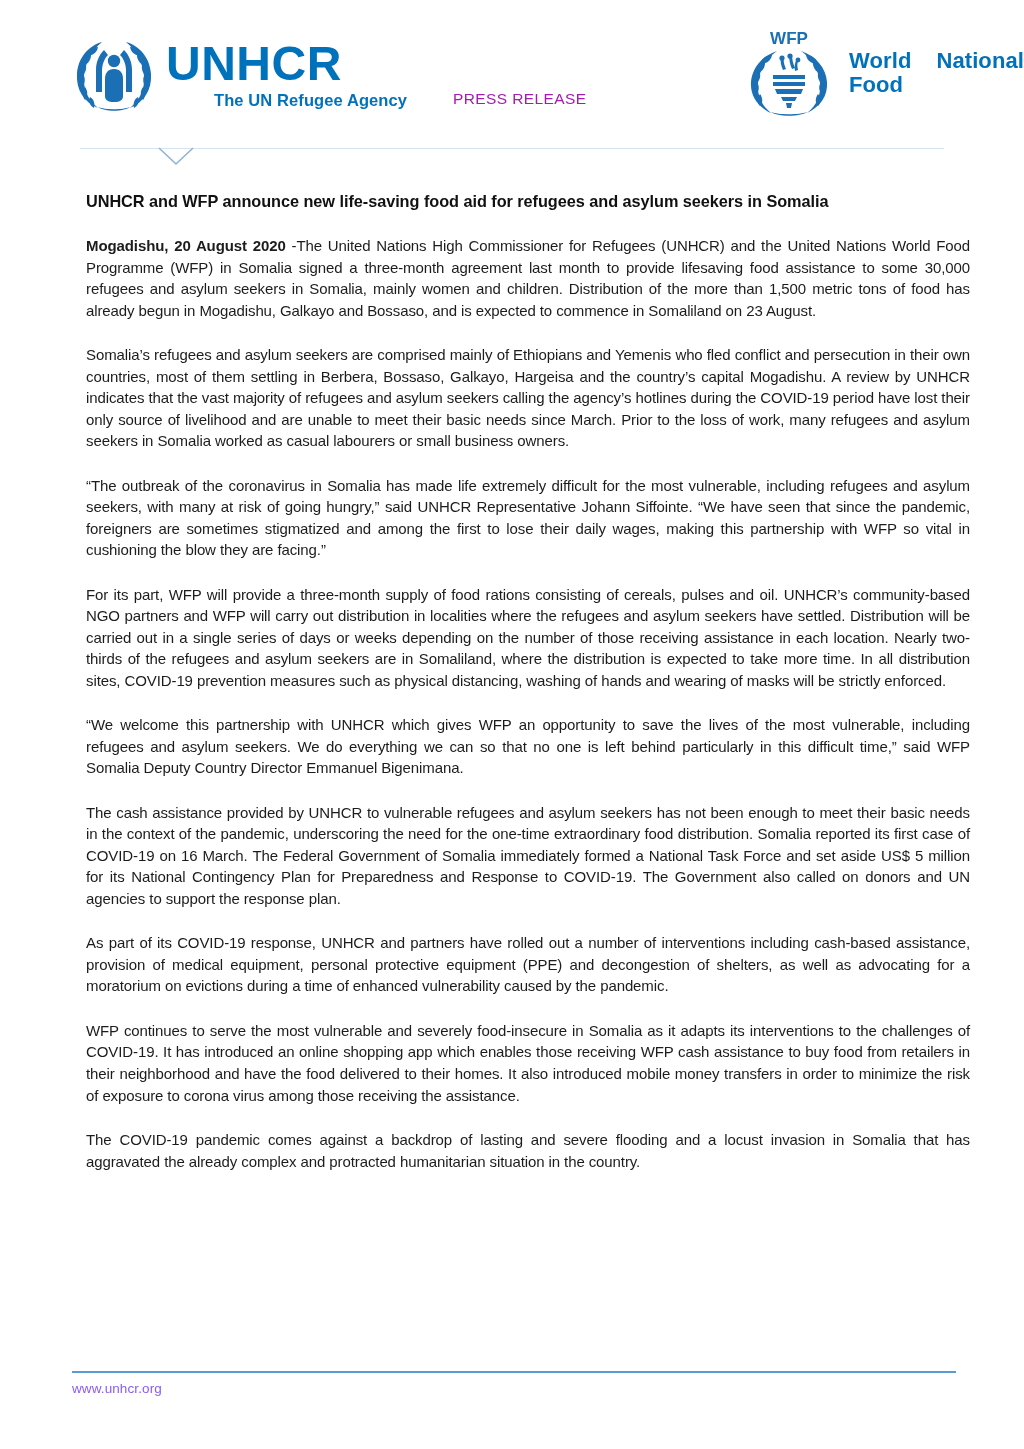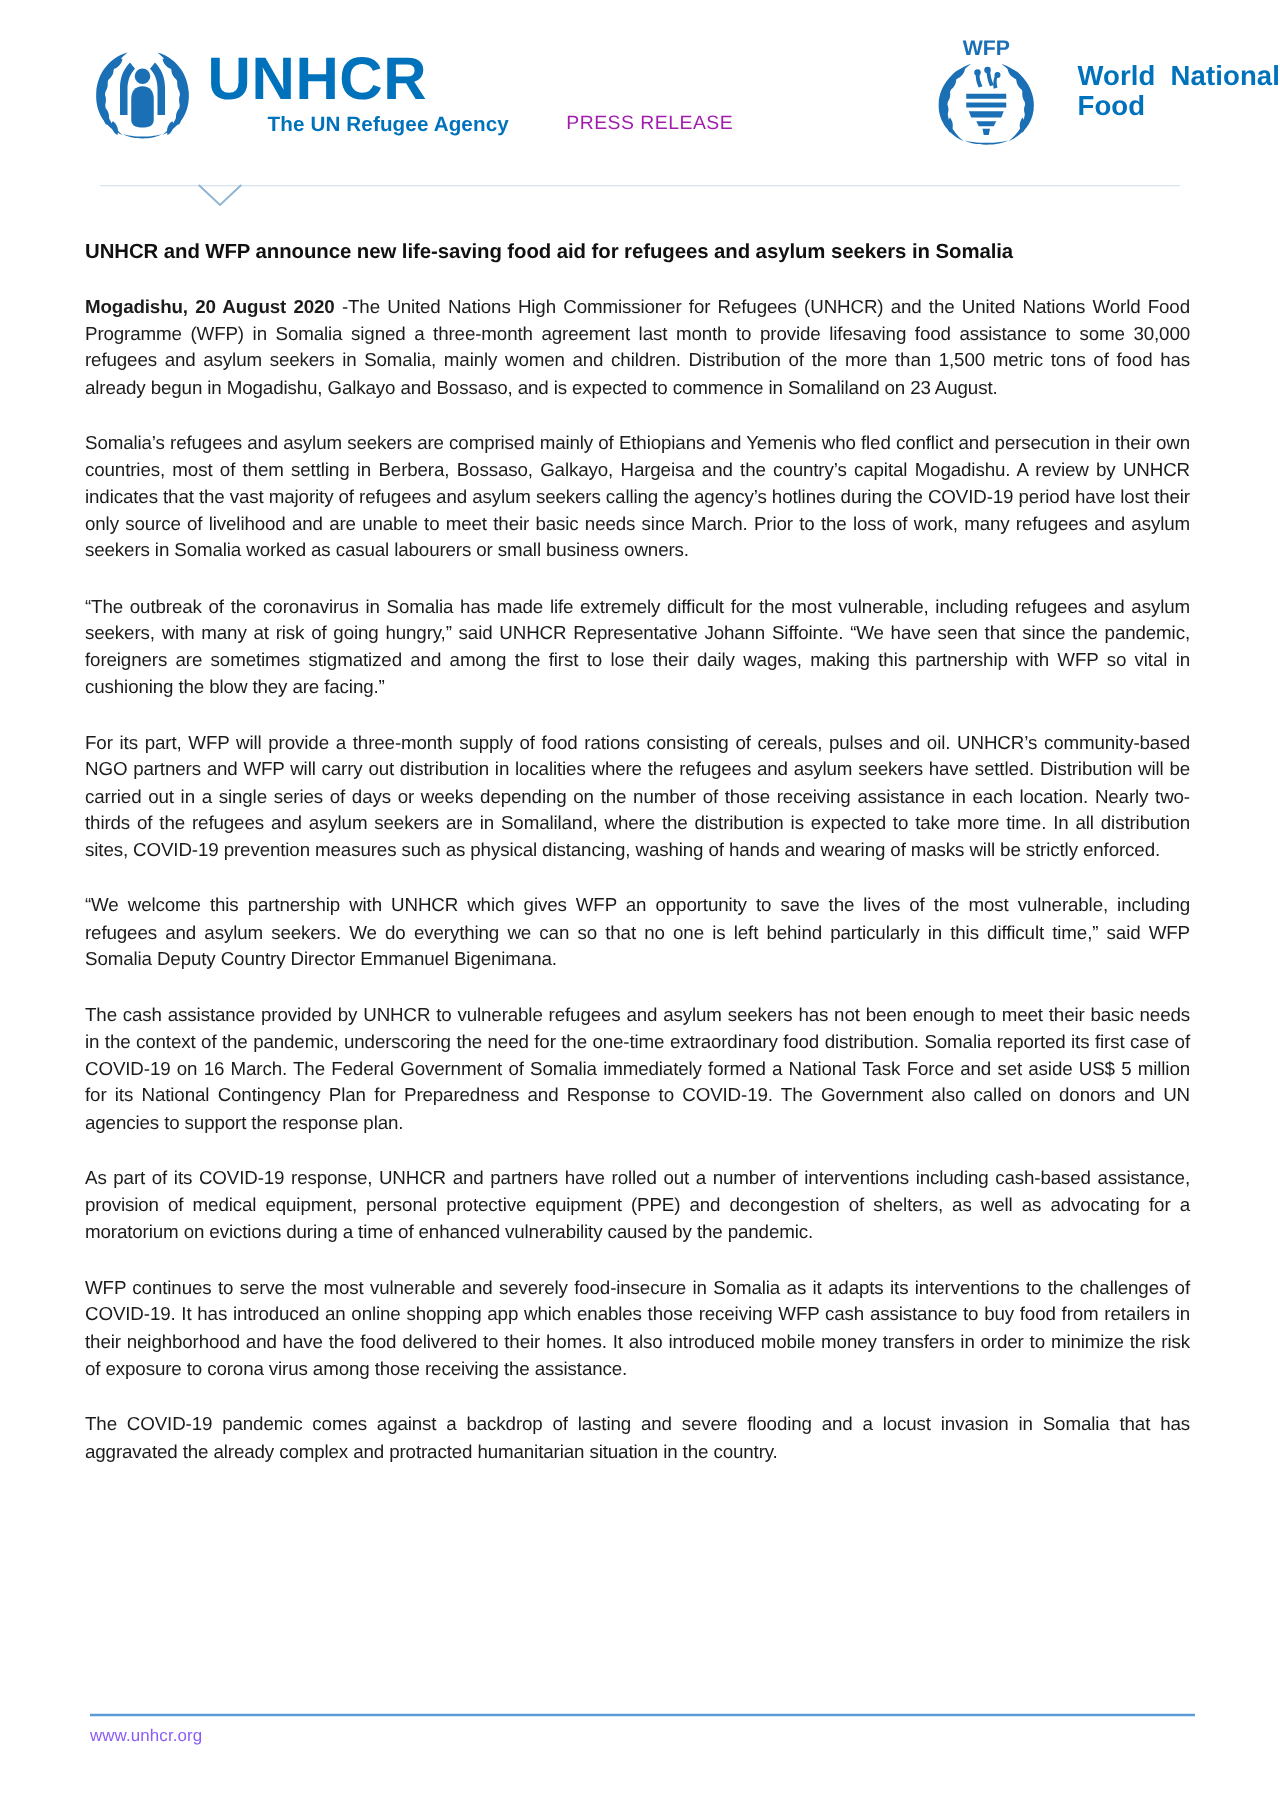--- a/index.html
+++ b/index.html
@@ -79,21 +79,21 @@
     color: #a21caf;
     letter-spacing: 0.4px;
   }
 
   .wfp-logo {
     position: absolute;
     left: 737px;
     top: 28px;
     display: flex;
     align-items: center;
-    gap: 21px;
+    gap: 8px;
   }
   .wfp-emblem-wrap {
     position: relative;
     width: 104px;
     height: 92px;
     flex: 0 0 auto;
   }
   .wfp-emblem {
     width: 104px;
     height: 92px;
@@ -125,21 +125,21 @@
     position: absolute;
     left: 157px;
     top: 146px;
     width: 38px;
     height: 20px;
   }
 
   
   .content {
     position: absolute;
-    left: 68px;
+    left: 86px;
     top: 190px;
     width: 884px;
   }
   h1.headline {
     margin: 0 0 0 0;
     font-family: "Liberation Sans", sans-serif;
     font-size: 16.3px;
     font-weight: bold;
     line-height: 1.35;
     color: #111111;

